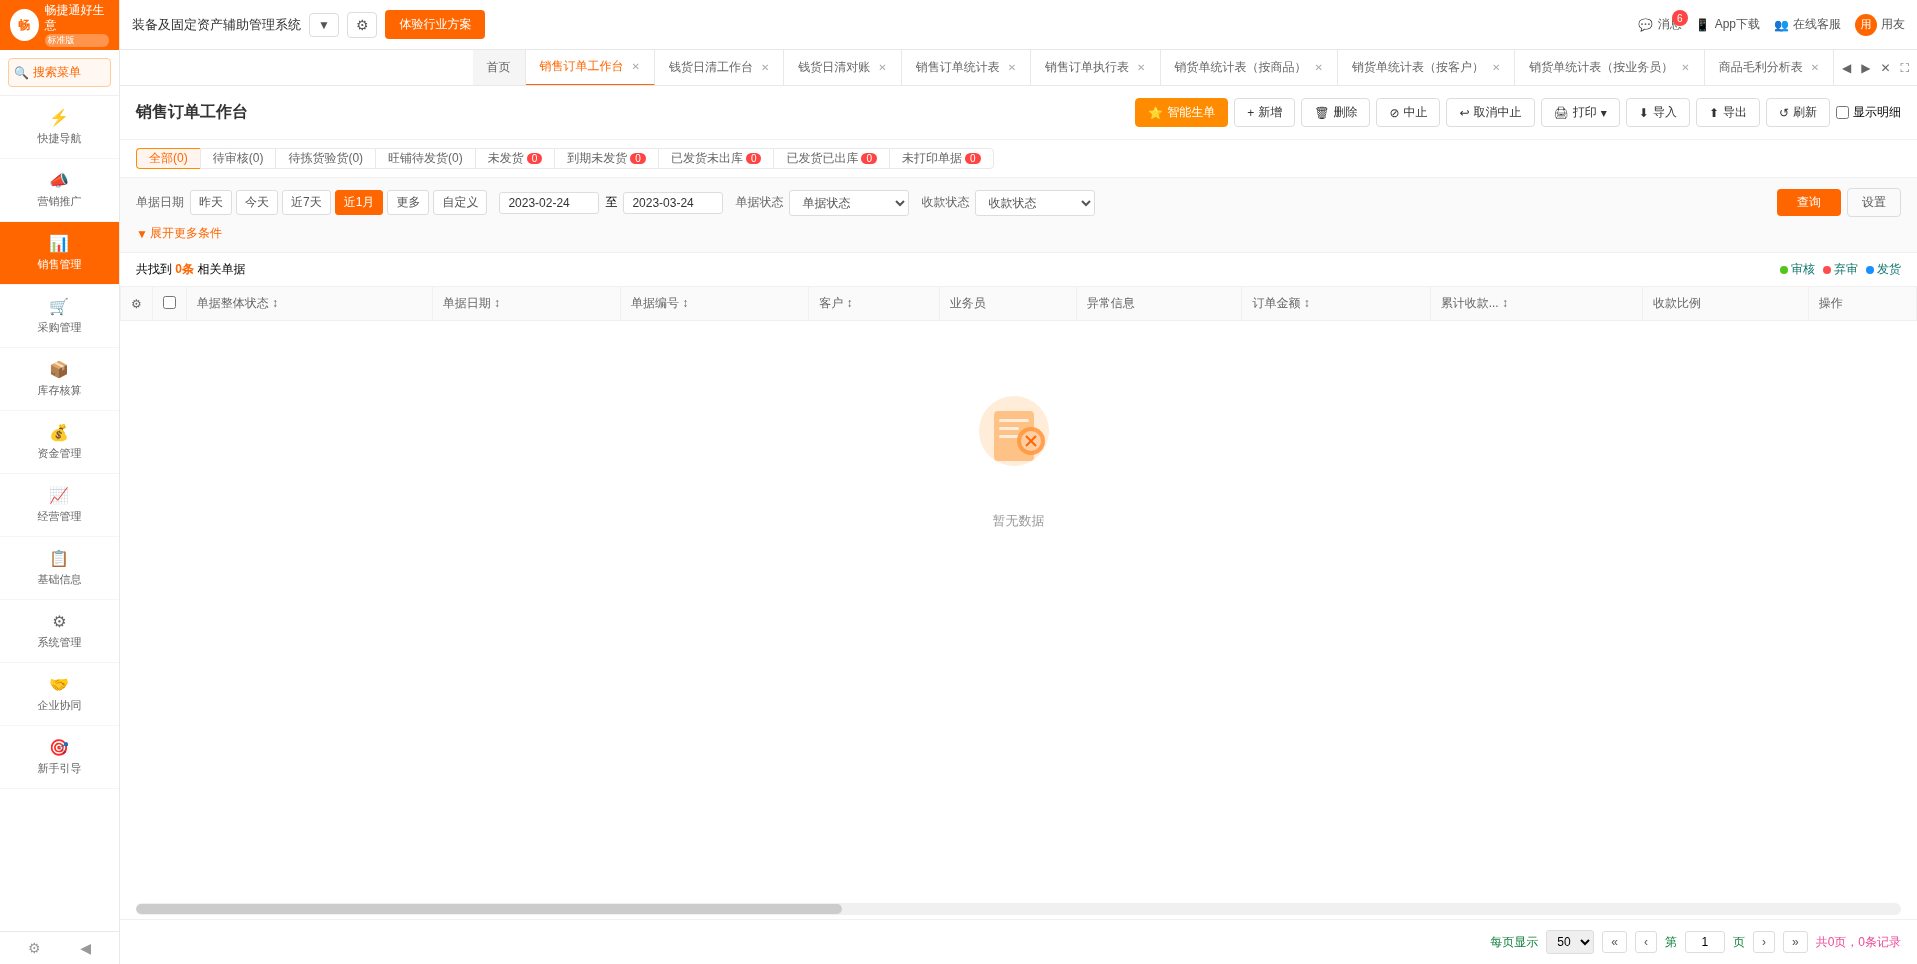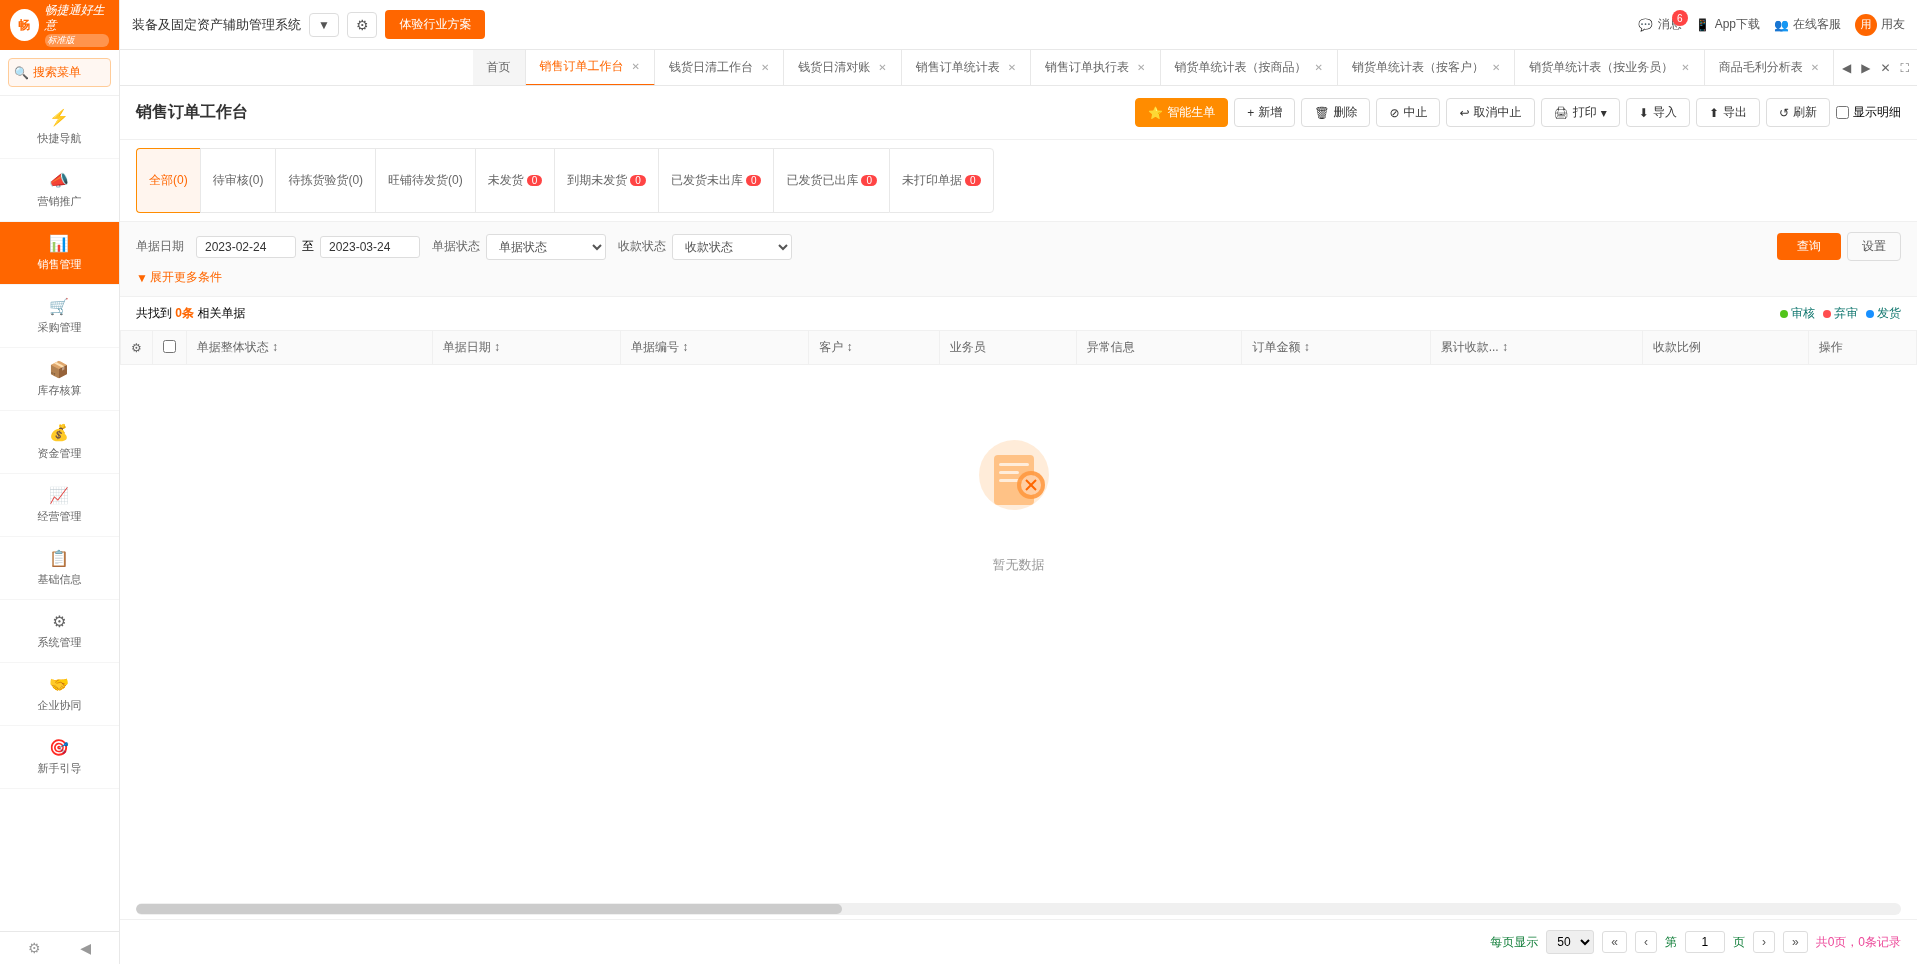--- a/index.html
+++ b/index.html
@@ -2,21 +2,21 @@
 <html><head>
   <meta charset="utf-8">
   <style>
     * { box-sizing: border-box; margin: 0; padding: 0; font-family: 'Microsoft YaHei', Arial, sans-serif; font-size: 12px; }
     body { display: flex; height: 964px; overflow: hidden; background: #f5f5f5; }
 
     
     .sidebar { width: 120px; background: #fff; display: flex; flex-direction: column; border-right: 1px solid #e8e8e8; flex-shrink: 0; }
     .sidebar-logo { height: 50px; background: #ff6600; display: flex; align-items: center; padding: 0 10px; gap: 6px; }
     .logo-icon { width: 32px; height: 32px; background: #fff; border-radius: 50%; display: flex; align-items: center; justify-content: center; font-size: 18px; color: #ff6600; font-weight: bold; }
-    .logo-text { color: #fff; font-size: 11px; line-height: 1.3; font-style: italic; }
+    .logo-text { color: #fff; font-size: 11px; line-height: 1.3; }
     .logo-badge { font-size: 9px; background: rgba(255,255,255,0.3); padding: 1px 3px; border-radius: 6px; color: #fff; }
     .sidebar-search { padding: 8px; border-bottom: 1px solid #f0f0f0; }
     .sidebar-search-btn { width: 100%; background: #fff7f2; border: 1px solid #ffcc99; border-radius: 4px; padding: 5px; color: #ff6600; cursor: pointer; font-size: 12px; display: flex; align-items: center; gap: 4px; }
     .sidebar-nav { flex: 1; overflow-y: auto; }
     .sidebar-item { padding: 12px 8px; display: flex; flex-direction: column; align-items: center; gap: 4px; cursor: pointer; color: #666; border-bottom: 1px solid #f5f5f5; }
     .sidebar-item.active { background: #ff6600; color: #fff; }
     .sidebar-item .icon { font-size: 16px; }
     .sidebar-item .label { font-size: 11px; text-align: center; }
     .sidebar-footer { padding: 8px; display: flex; justify-content: space-around; border-top: 1px solid #e8e8e8; }
     .sidebar-footer-btn { background: none; border: none; cursor: pointer; color: #999; font-size: 14px; }
@@ -48,21 +48,21 @@
 
     
     .page-header { padding: 12px 16px; display: flex; align-items: center; justify-content: space-between; border-bottom: 1px solid #f0f0f0; }
     .page-title { font-size: 16px; font-weight: bold; color: #333; }
     .page-actions { display: flex; gap: 6px; align-items: center; }
     .btn { padding: 5px 12px; border-radius: 4px; cursor: pointer; font-size: 12px; border: 1px solid #ddd; background: #fff; color: #333; display: flex; align-items: center; gap: 4px; }
     .btn-primary { background: #ff8c00; color: #fff; border-color: #ff8c00; }
 
     
     .filter-tabs { padding: 8px 16px; display: flex; gap: 0; border-bottom: 1px solid #f0f0f0; }
-    .filter-tab { padding: 23px 12px; cursor: pointer; color: #666; border: 1px solid #e8e8e8; border-right: none; background: #fff; font-size: 12px; }
+    .filter-tab { padding: 1px 12px; cursor: pointer; color: #666; border: 1px solid #e8e8e8; border-right: none; background: #fff; font-size: 12px; }
     .filter-tab:first-child { border-radius: 4px 0 0 4px; }
     .filter-tab:last-child { border-radius: 0 4px 4px 0; border-right: 1px solid #e8e8e8; }
     .filter-tab.active { background: #fff5ee; color: #ff6600; border-color: #ff8c00; }
     .filter-tab .count-badge { background: #ff4444; color: #fff; border-radius: 8px; padding: 0 5px; font-size: 10px; margin-left: 3px; }
 
     
     .search-area { padding: 10px 16px; background: #fafafa; border-bottom: 1px solid #f0f0f0; display: flex; flex-direction: column; gap: 8px; }
     .search-row { display: flex; align-items: center; gap: 12px; flex-wrap: wrap; }
     .search-item { display: flex; align-items: center; gap: 6px; }
     .search-label { color: #666; white-space: nowrap; }
@@ -336,20 +336,28 @@
         </button>
         <button class="filter-tab">
           <span>未打印单据</span><span class="count-badge">0</span>
         </button>
       </div>
 
       <div class="search-area">
         <div class="search-row">
           <div class="search-item">
             <span class="search-label">单据日期</span>
+            <div class="search-date-group">
+              <button class="date-btn">昨天</button>
+              <button class="date-btn">今天</button>
+              <button class="date-btn">近7天</button>
+              <button class="date-btn active">近1月</button>
+              <button class="date-btn">更多</button>
+              <button class="date-btn">自定义</button>
+            </div>
           </div>
           <div class="search-item">
             <input type="text" class="date-input" value="2023-02-24" style="">
             <span>至</span>
             <input type="text" class="date-input" value="2023-03-24" style="">
           </div>
           <div class="search-item">
             <span class="search-label">单据状态</span>
             <select class="search-select">
               <option>单据状态</option>

